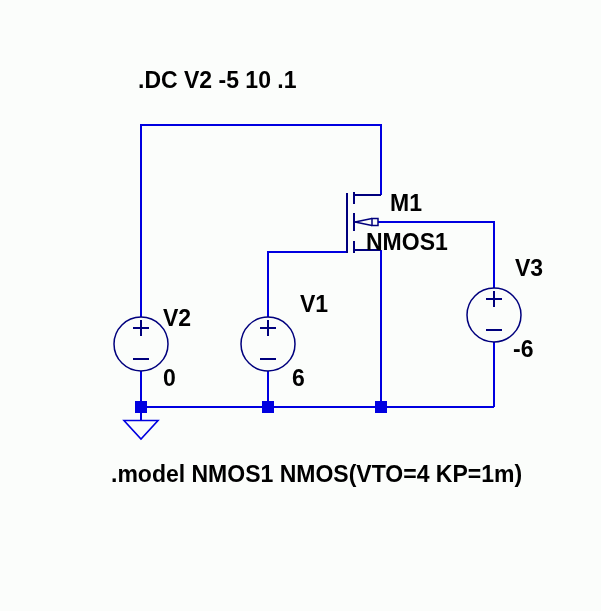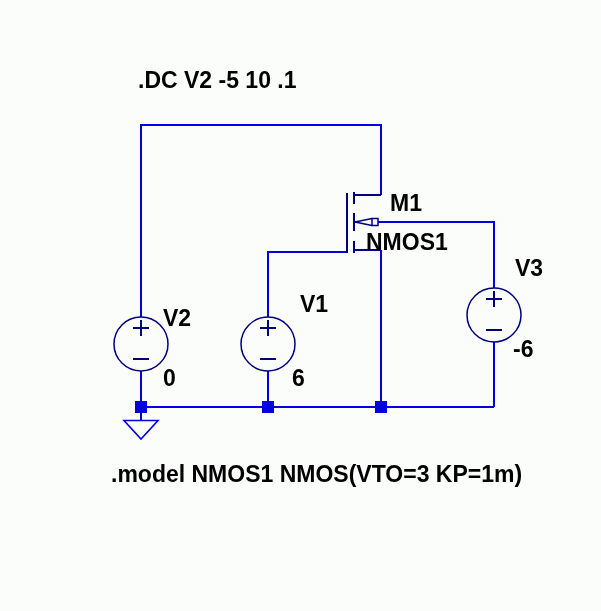--- a/index.html
+++ b/index.html
@@ -101,13 +101,13 @@
 
 <div class="lbl" style="left:138px;top:69px">.DC V2 -5 10 .1</div>
 <div class="lbl" style="left:390px;top:192px">M1</div>
 <div class="lbl" style="left:366px;top:231px">NMOS1</div>
 <div class="lbl" style="left:163px;top:307px">V2</div>
 <div class="lbl" style="left:163px;top:367px">0</div>
 <div class="lbl" style="left:300px;top:293px">V1</div>
 <div class="lbl" style="left:292px;top:367px">6</div>
 <div class="lbl" style="left:515px;top:257px">V3</div>
 <div class="lbl" style="left:513px;top:338px">-6</div>
-<div class="lbl" style="left:111px;top:463px">.model NMOS1 NMOS(VTO=3 KP=1m)</div>
+<div class="lbl" style="left:111px;top:463px">.model NMOS1 NMOS(VTO=4 KP=1m)</div>
 
 </body></html>

